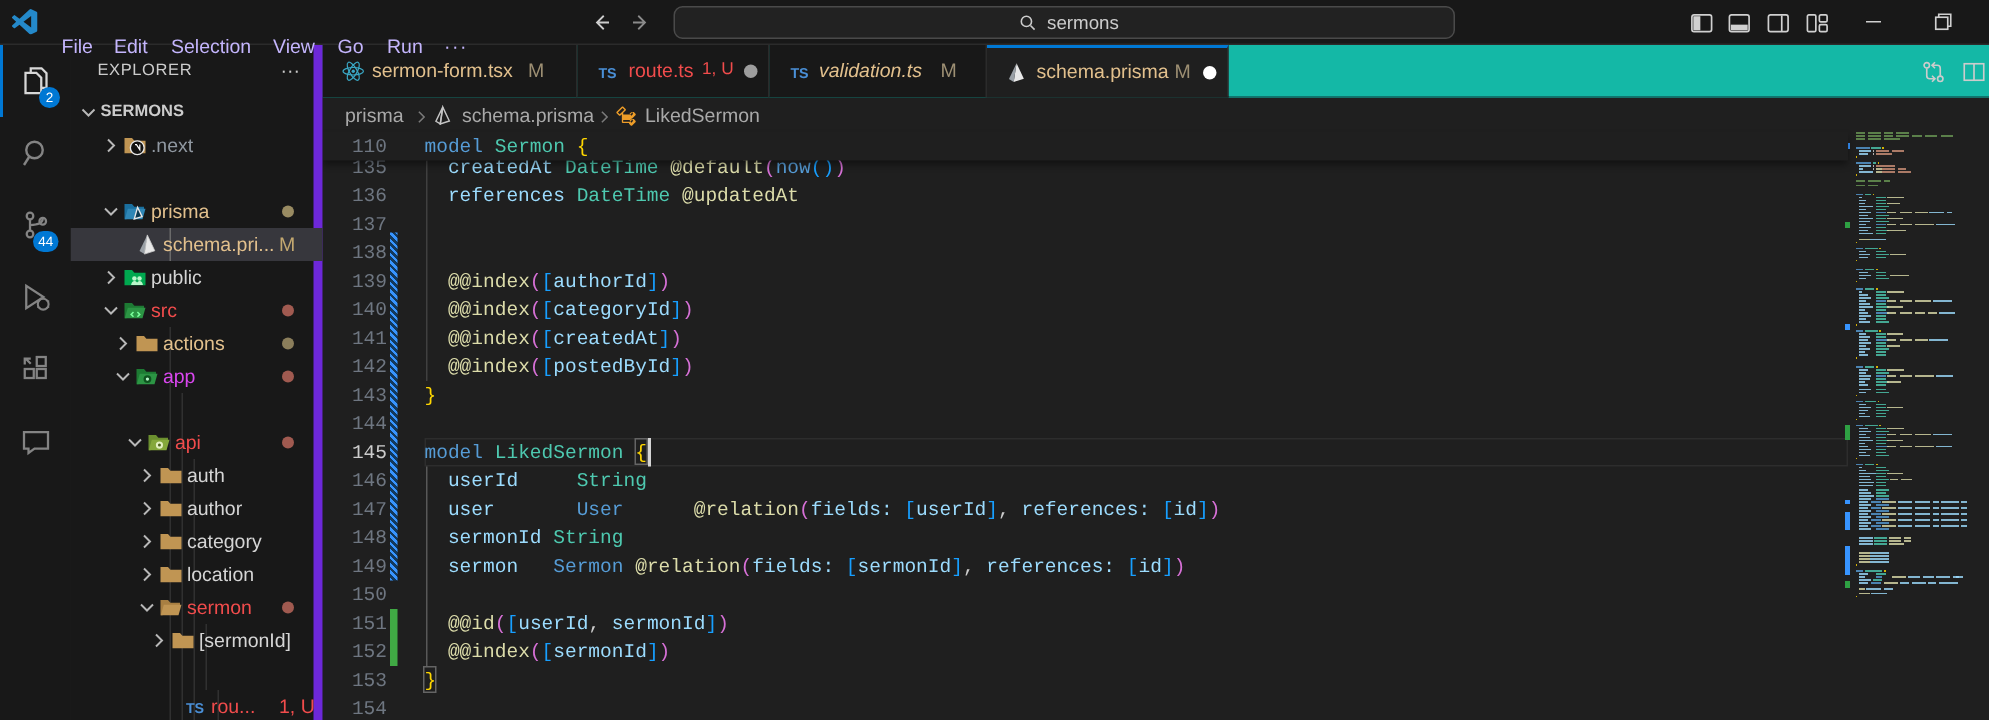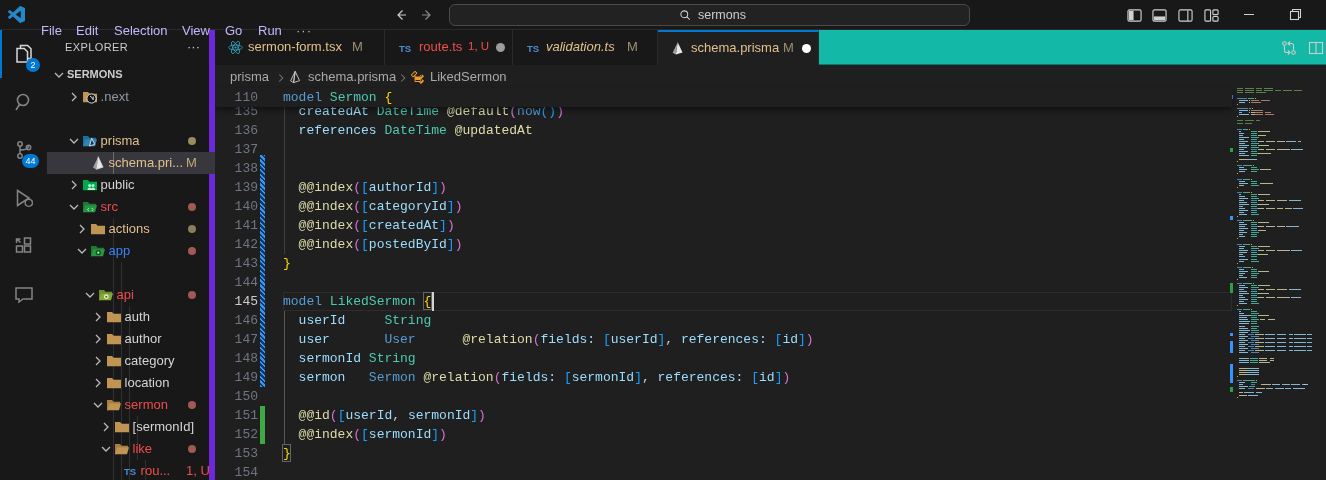--- a/index.html
+++ b/index.html
@@ -211,21 +211,21 @@
 <div class="trow" style="top:176px;">
         <svg class="ab" style="left:26.6px;top:3px" width="16" height="16" viewBox="0 0 16 16">
           <path d="M4 6l4 4 4-4" fill="none" stroke="#b8b8b8" stroke-width="1.3"></path>
         </svg>
         <svg class="ab" style="left:42.6px;top:3px" width="16" height="16" viewBox="0 0 16 16">
           <path d="M1 3h5l1.6 1.8H14v2H4.2L2.4 13.2H1z" fill="#1d7a33"></path>
           <path d="M3.2 6.2H15l-2 7H1.2z" fill="#2c9544"></path>
           <circle cx="8.3" cy="9.7" r="2.6" fill="#0f5420"></circle>
           <circle cx="8.3" cy="9.7" r="1.1" fill="#b9f6ca"></circle>
         </svg>
-        <span class="ab lbl" style="left:61.6px;top:3px;color:#3b82f6">app</span>
+        <span class="ab lbl" style="left:61.6px;top:3px;color:#d946ef">app</span>
         <span class="ab" style="left:141px;top:7px;width:8px;height:8px;border-radius:50%;background:#a05a50"></span>
       </div>
 <div class="trow" style="top:220px;">
         <svg class="ab" style="left:34.6px;top:3px" width="16" height="16" viewBox="0 0 16 16">
           <path d="M4 6l4 4 4-4" fill="none" stroke="#b8b8b8" stroke-width="1.3"></path>
         </svg>
         <svg class="ab" style="left:50.6px;top:3px" width="16" height="16" viewBox="0 0 16 16">
           <path d="M1 3h5l1.6 1.8H14v2H4.2L2.4 13.2H1z" fill="#6b8f2f"></path>
           <path d="M3.2 6.2H15l-2 7H1.2z" fill="#85a83b"></path>
           <circle cx="8.3" cy="9.7" r="2.4" fill="#e3f0c0"></circle>
@@ -282,31 +282,20 @@
         <span class="ab" style="left:141px;top:7px;width:8px;height:8px;border-radius:50%;background:#a05a50"></span>
       </div>
 <div class="trow" style="top:352px;">
         <svg class="ab" style="left:50.6px;top:3px" width="16" height="16" viewBox="0 0 16 16">
           <path d="M6 4l4 4-4 4" fill="none" stroke="#b8b8b8" stroke-width="1.3"></path>
         </svg>
         <svg class="ab" style="left:66.6px;top:3px" width="16" height="16" viewBox="0 0 16 16">
           <path d="M1 3h5l1.6 1.8H15v8.4H1z" fill="#c09553"></path>
         </svg>
         <span class="ab lbl" style="left:85.6px;top:3px;color:#d5d5d5">[sermonId]</span>
-      </div>
-<div class="trow" style="top:374px;">
-        <svg class="ab" style="left:50.6px;top:3px" width="16" height="16" viewBox="0 0 16 16">
-          <path d="M4 6l4 4 4-4" fill="none" stroke="#b8b8b8" stroke-width="1.3"></path>
-        </svg>
-        <svg class="ab" style="left:66.6px;top:3px" width="16" height="16" viewBox="0 0 16 16">
-          <path d="M1 3h5l1.6 1.8H14v2H4.2L2.4 13.2H1z" fill="#a87f42"></path>
-          <path d="M3.2 6.2H15l-2 7H1.2z" fill="#c09553"></path>
-        </svg>
-        <span class="ab lbl" style="left:85.6px;top:3px;color:#f14c4c">like</span>
-        <span class="ab" style="left:141px;top:7px;width:8px;height:8px;border-radius:50%;background:#a05a50"></span>
       </div>
 <div class="trow" style="top:396px;">
         <svg class="ab" style="left:74.6px;top:3px" width="16" height="16" viewBox="0 0 16 16">
           <text x="8" y="12" font-size="9.5" font-weight="bold" fill="#4a8fd6" text-anchor="middle" font-family="Liberation Sans">TS</text>
         </svg>
         <span class="ab lbl" style="left:93.6px;top:3px;color:#f14c4c">rou...</span>
         <span class="ab" style="left:139px;top:3px;color:#f14c4c;font-size:13px">1, U</span>
       </div>
   </div>
 </div>

